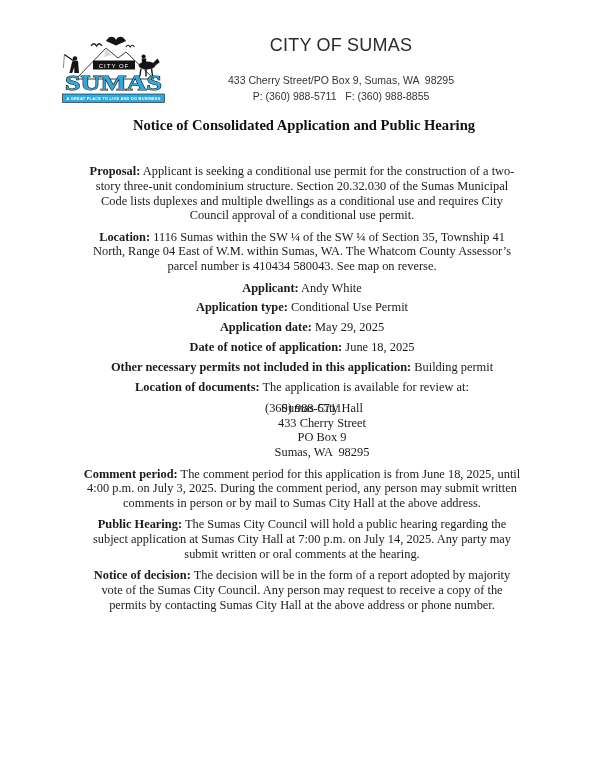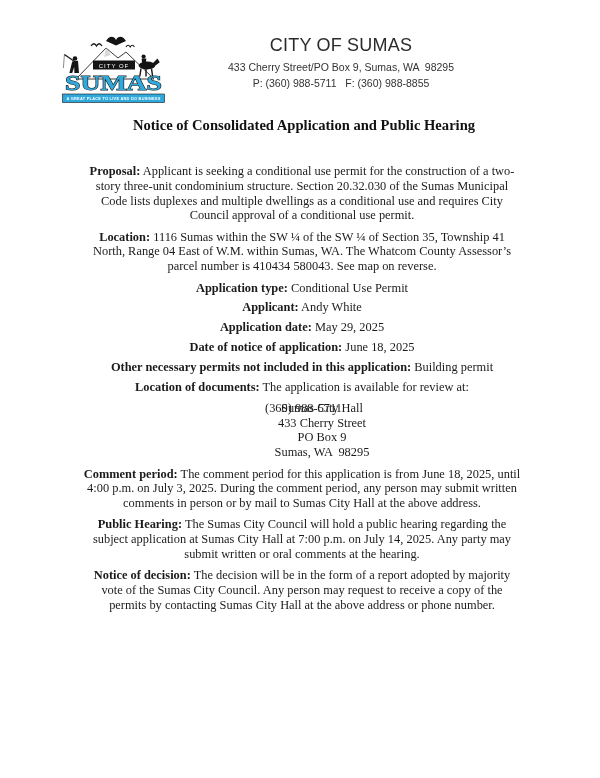--- a/index.html
+++ b/index.html
@@ -7,21 +7,21 @@
     position:relative;width:600px;height:778px;background:#ffffff;
     font-family:"Liberation Serif","DejaVu Serif",serif;color:#1b1b1b;
     overflow:hidden;
   }
   .logo{position:absolute;left:62px;top:33px;width:103px;height:70px;}
   .header-text{
     position:absolute;left:176px;top:34px;width:330px;text-align:center;
     font-family:"Liberation Sans","DejaVu Sans",sans-serif;color:#2b2b2b;
   }
   .org-name{font-size:18px;line-height:23px;letter-spacing:0.2px;}
-  .org-address{font-size:10.5px;line-height:16px;margin-top:2px;white-space:pre;color:#333;}
+  .org-address{font-size:10.5px;line-height:16px;margin-top:15px;white-space:pre;color:#333;}
   .org-phone{font-size:10.5px;line-height:16px;white-space:pre;color:#333;}
   .doc-title{
     position:absolute;top:117px;left:4px;width:600px;margin:0;
     text-align:center;font-size:14.6px;font-weight:bold;color:#111;
   }
   .content{
     position:absolute;left:82px;top:164px;width:440px;
     font-size:12.4px;line-height:14.8px;text-align:center;
   }
   .content p{margin:0 0 6.5px 0;}
@@ -86,22 +86,22 @@
   </div>
 
   <h1 class="doc-title">Notice of Consolidated Application and Public Hearing</h1>
 
   <div class="content">
 
     <p class="para"><b>Proposal:</b> <span>Applicant is seeking a conditional use permit for the construction of a two-story three-unit condominium structure. Section 20.32.030 of the Sumas Municipal Code lists duplexes and multiple dwellings as a conditional use and requires City Council approval of a conditional use permit.</span></p>
 
     <p class="para"><b>Location:</b> <span>1116 Sumas within the SW ¼ of the SW ¼ of Section 35, Township 41 North, Range 04 East of W.M. within Sumas, WA.  The Whatcom County Assessor’s parcel number is 410434 580043. See map on reverse.</span></p>
 
+    <p class="field"><b>Applicant:</b> <span>Andy White</span></p>
     <p class="field"><b>Application type:</b> <span>Conditional Use Permit</span></p>
-    <p class="field"><b>Applicant:</b> <span>Andy White</span></p>
     <p class="field"><b>Application date:</b> <span>May 29, 2025</span></p>
     <p class="field"><b>Date of notice of application:</b> <span>June 18, 2025</span></p>
     <p class="field"><b>Other necessary permits not included in this application:</b> <span>Building permit</span></p>
 
     <p class="para"><b>Location of documents:</b> <span>The application is available for review at:</span></p>
 
     <div class="addr">
       <div class="addr-line"><span>Sumas City Hall</span><span class="addr-phone">(360) 988-5711</span></div>
       <div class="addr-line">433 Cherry Street</div>
       <div class="addr-line">PO Box 9</div>

